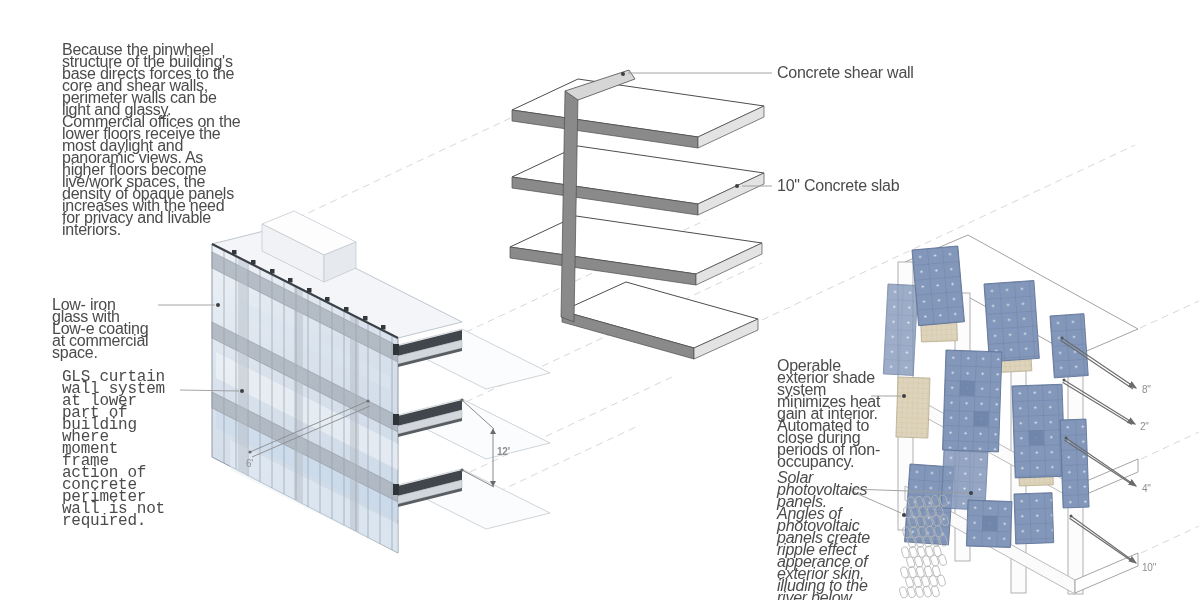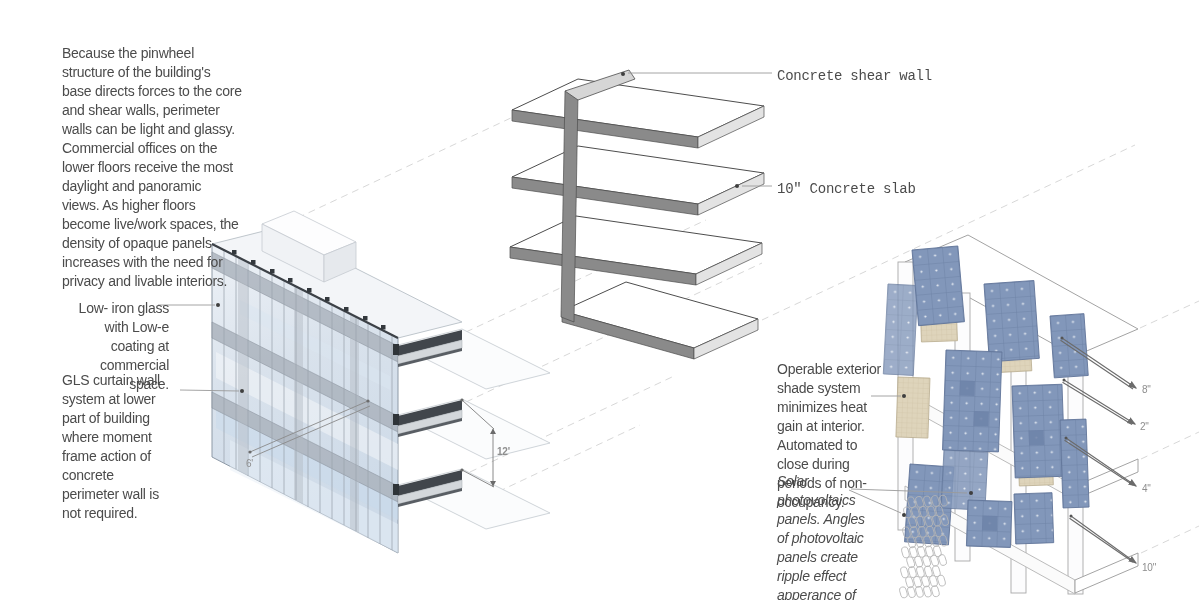--- a/index.html
+++ b/index.html
@@ -1,20 +1,20 @@
 <!DOCTYPE html>
 <html><head>
 <meta charset="utf-8">
 <style>
   html,body{margin:0;padding:0;background:#ffffff;}
   body{width:1200px;height:600px;position:relative;overflow:hidden;
        font-family:"Liberation Sans",sans-serif;}
-  .note{position:absolute;font-size:14px;line-height:19px;color:#4b4b4b;
+  .note{position:absolute;font-size:16px;line-height:12px;color:#4b4b4b;
         letter-spacing:-0.25px;}
-  .nowrap{white-space:nowrap;font-family:Liberation Mono, monospace;}
+  .nowrap{white-space:nowrap;}
   .dim{position:absolute;font-size:10px;color:#8e8e8e;letter-spacing:-0.2px;
        white-space:nowrap;}
   svg{position:absolute;left:0;top:0;}
 </style>
 </head>
 <body>
 
 <svg width="1200" height="600" viewBox="0 0 1200 600">
   <defs>
     <linearGradient id="glassG" x1="0" y1="0" x2="0.25" y2="1">
@@ -299,23 +299,23 @@
       <circle cx="1062" cy="338" r="1.5"></circle>
         <circle cx="1064" cy="380" r="1.5"></circle>
       <circle cx="1066" cy="438" r="1.5"></circle>
         <circle cx="1071" cy="516" r="1.5"></circle>
     </g>
   </g>
 </svg>
 
 <div class="note" style="left:62px;top:44px;width:180px;">Because the pinwheel structure of the building's base directs forces to the core and shear walls, perimeter walls can be light and glassy. Commercial offices on the lower floors receive the most daylight and panoramic views. As higher floors become live/work spaces, the density of opaque panels increases with the need for privacy and livable interiors.</div>
 
-<div class="note" style="left:72px;top:299px;width:97px;text-align:right;">Low- iron glass with Low-e coating at commercial space.</div>
-
-<div class="note" style="left:62px;top:371px;width:110px;">GLS curtain wall system at lower part of building where moment frame action of concrete perimeter wall is not required.</div>
+<div class="note" style="left:52px;top:299px;width:97px;">Low- iron glass with Low-e coating at commercial space.</div>
+
+<div class="note" style="left:62px;top:371px;width:110px;font-family:Liberation Mono, monospace;">GLS curtain wall system at lower part of building where moment frame action of concrete perimeter wall is not required.</div>
 
 <div class="note nowrap" style="left:777px;top:67px;">Concrete shear wall</div>
 
 <div class="note nowrap" style="left:777px;top:180px;">10" Concrete slab</div>
 
 <div class="note" style="left:777px;top:352px;width:110px;margin-top:8px;">Operable exterior shade system minimizes heat gain at interior. Automated to close during periods of non-occupancy.</div>
 
 <div class="note" style="left:777px;top:472px;width:100px;font-style:italic;">Solar photovoltaics panels. Angles of photovoltaic panels create ripple effect apperance of exterior skin, illuding to the river below.</div>
 
 <div class="dim" style="left:246px;top:458px;">6'</div>

